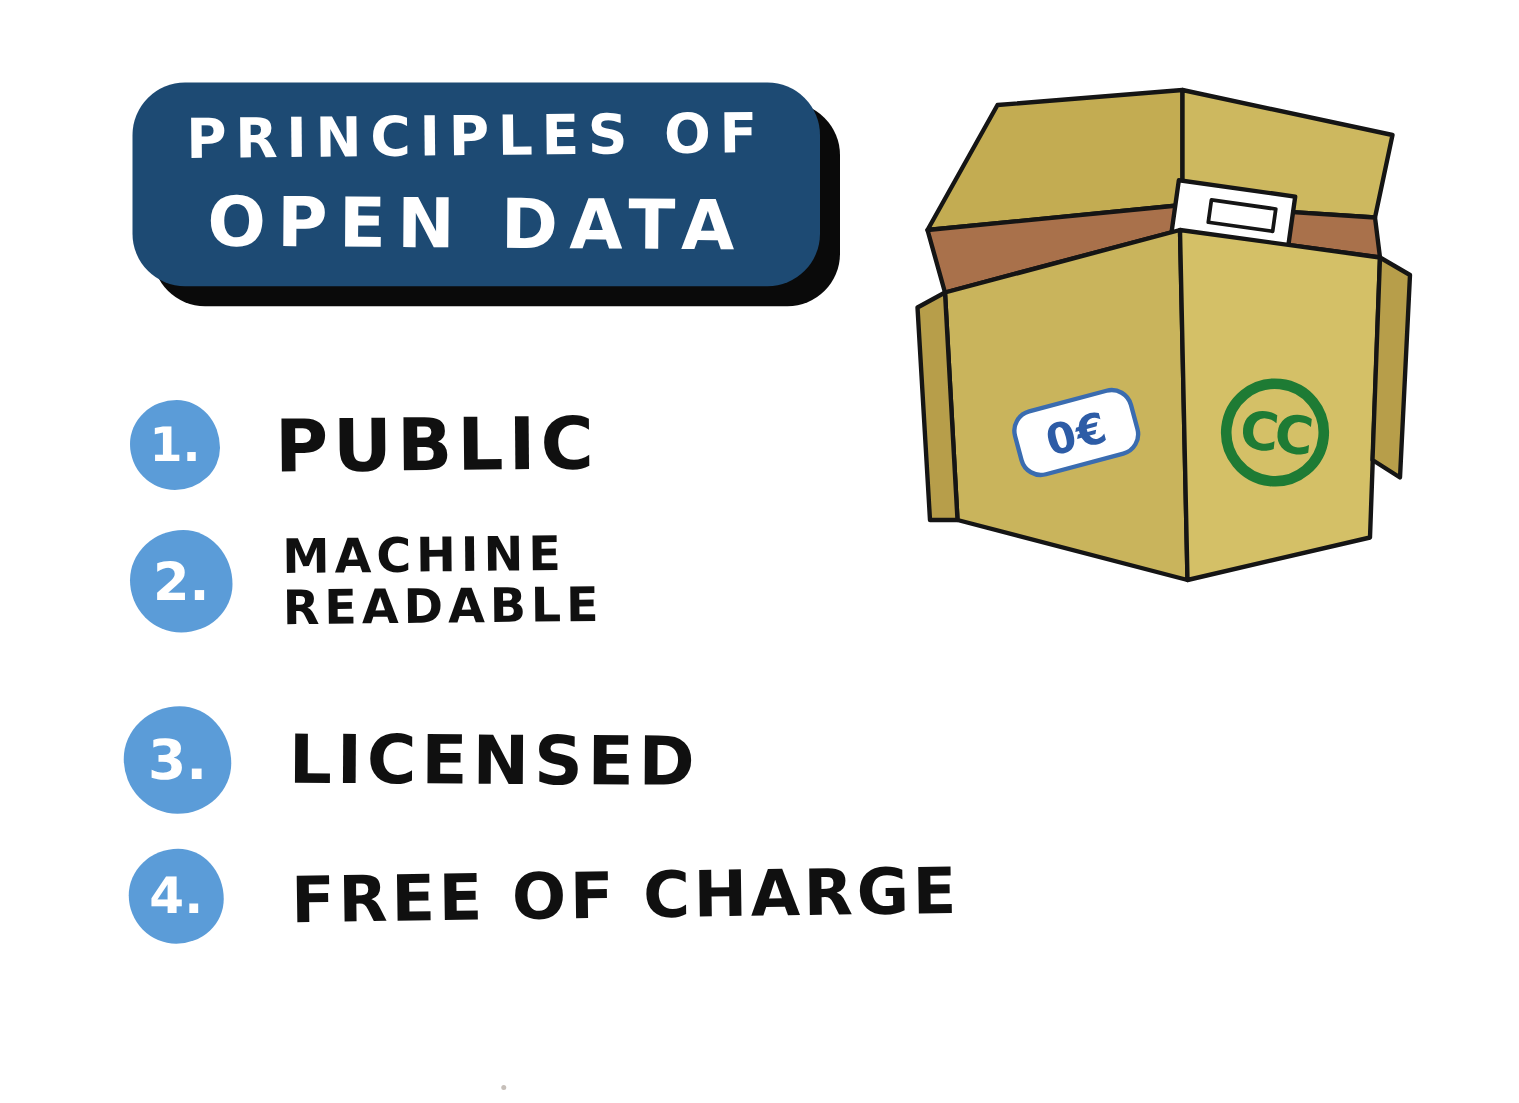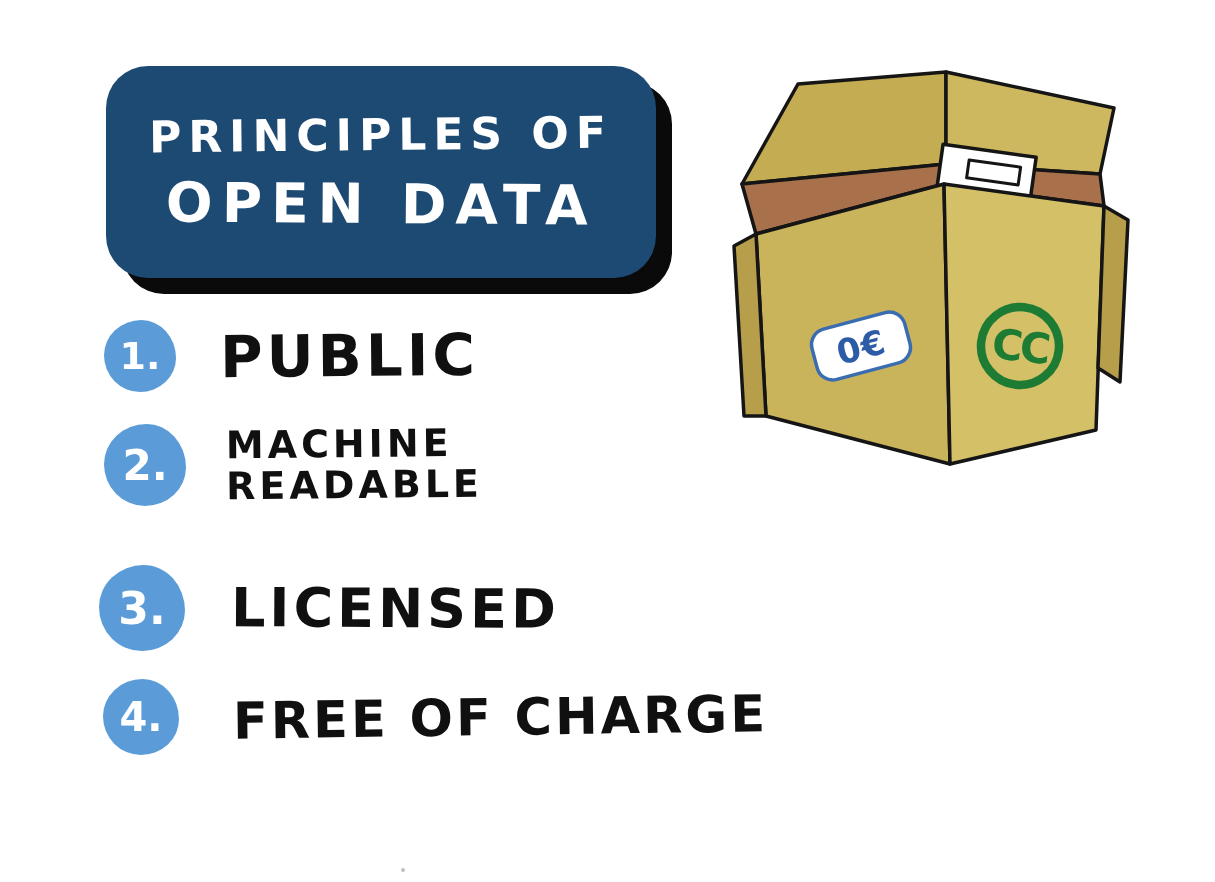--- a/index.html
+++ b/index.html
@@ -15,21 +15,21 @@
     background: #ffffff;
     overflow: hidden;
   }
 
   
   .title-box {
     position: absolute;
     left: 106px;
     top: 66px;
     width: 550px;
-    height: 212px;
+    height: 163px;
     background: #1d4a73;
     border-radius: 42px;
     box-shadow: 16px 16px 0 #0a0a0a;
     display: flex;
     flex-direction: column;
     align-items: center;
     justify-content: center;
     color: #ffffff;
     text-align: center;
   }

